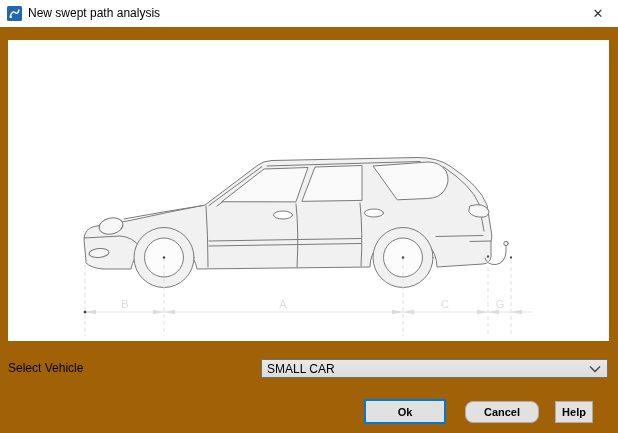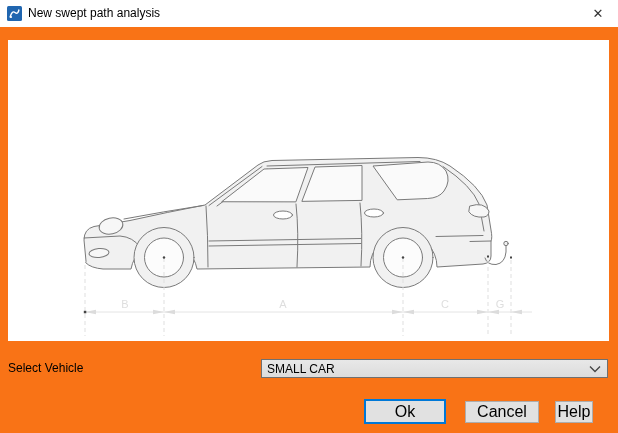--- a/index.html
+++ b/index.html
@@ -1,28 +1,28 @@
 <!DOCTYPE html>
 <html><head>
 <meta charset="utf-8">
 <style>
   html,body{margin:0;padding:0;background:#f0f0f0;font-family:"Liberation Sans",sans-serif;}
-  .dialog{position:relative;width:618px;height:433px;background:#f97316;overflow:hidden;}
+  .dialog{position:relative;width:618px;height:433px;background:#a16207;overflow:hidden;}
   .titlebar{position:absolute;left:0;top:0;width:618px;height:27px;background:#ffffff;}
   .app-icon{position:absolute;left:7px;top:6px;width:15px;height:15px;}
   .window-title{position:absolute;left:28px;top:6px;font-size:12px;color:#000;white-space:nowrap;}
   .close-btn{position:absolute;right:0;top:0;width:40px;height:27px;display:flex;align-items:center;justify-content:center;font-size:13px;color:#333;cursor:default;background:transparent;border:none;}
   .preview-panel{position:absolute;left:8px;top:40px;width:601px;height:301px;background:#ffffff;}
   .form-label{position:absolute;left:8px;top:361px;font-size:12px;color:#000;}
   .combo{position:absolute;left:261px;top:359px;width:347px;height:19px;background:linear-gradient(#e8e8e8,#dcdcdc);border:1px solid #707070;box-sizing:border-box;display:flex;align-items:center;justify-content:flex-end;}
   .combo-text{font-size:12px;color:#000;padding-left:5px;flex:1;white-space:nowrap;overflow:hidden;}
   .combo-chevron{width:14px;height:10px;margin-right:5px;flex:0 0 auto;}
-  .btn{position:absolute;box-sizing:border-box;background:#e1e1e1;border:1px solid #adadad;font-size:16px;color:#000;display:flex;align-items:center;justify-content:center;font-family:"Liberation Sans",sans-serif;}
+  .btn{position:absolute;box-sizing:border-box;background:#e1e1e1;border:1px solid #adadad;font-size:11px;color:#000;display:flex;align-items:center;justify-content:center;font-family:"Liberation Sans",sans-serif;font-weight:bold;}
   .btn-ok{left:364px;top:399px;width:82px;height:25px;border:2px solid #0078d7;}
-  .btn-cancel{left:465px;top:401px;width:74px;height:22px;}
+  .btn-cancel{left:465px;top:401px;width:74px;height:22px;border-radius:8px;}
   .btn-help{left:555px;top:401px;width:38px;height:22px;}
 </style>
 </head>
 <body>
 
 <div class="dialog">
 
   <div class="titlebar">
     <svg class="app-icon" viewBox="0 0 15 15">
       <rect x="0" y="0" width="15" height="15" rx="1.5" fill="#2066b0"></rect>

